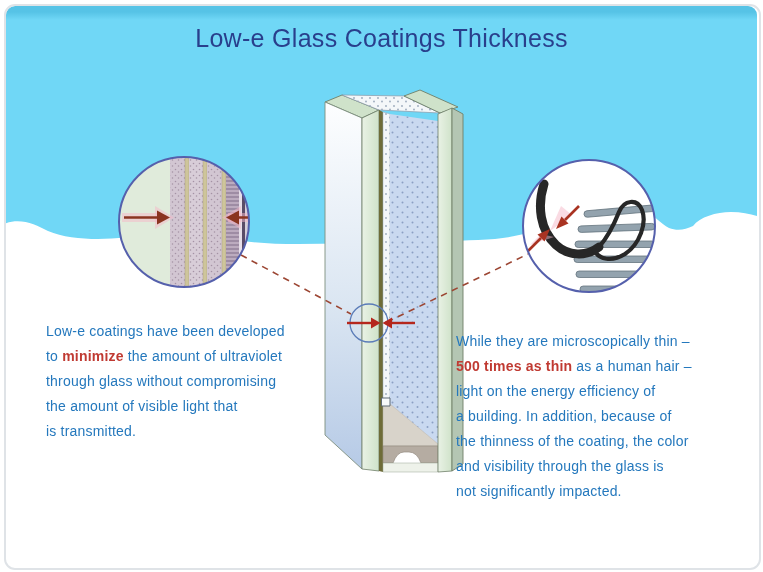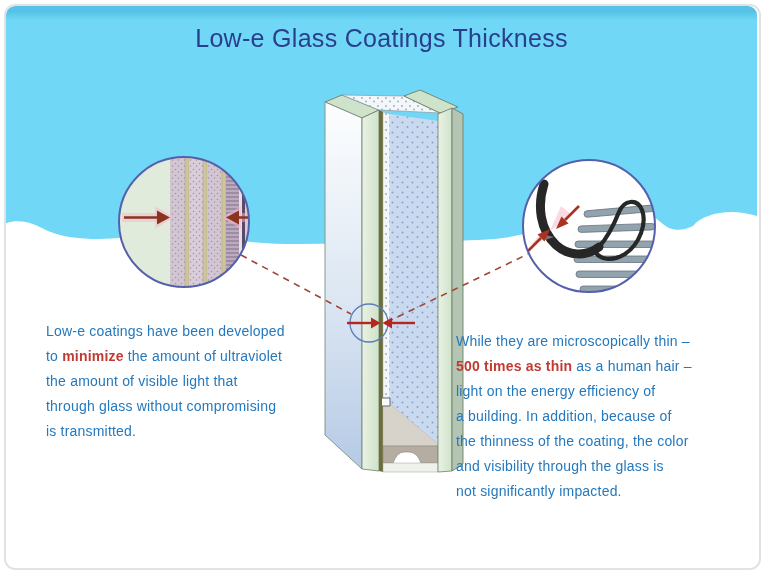--- a/index.html
+++ b/index.html
@@ -176,22 +176,22 @@
     </g>
     <circle cx="589" cy="226" r="66" fill="none" stroke="#5560ac" stroke-width="2"></circle>
   </g>
 </svg>
 
 <h1 class="title">Low-e Glass Coatings Thickness</h1>
 
 <div class="para para-left">
     <div class="tline"><span>Low-e coatings have been developed</span></div>
     <div class="tline"><span>to </span><span class="hl">minimize</span><span> the amount of ultraviolet</span></div>
+    <div class="tline"><span>through glass without compromising</span></div>
     <div class="tline"><span>the amount of visible light that</span></div>
-    <div class="tline"><span>through glass without compromising</span></div>
     <div class="tline"><span>is transmitted.</span></div>
   </div>
 <div class="para para-right">
     <div class="tline"><span>While they are microscopically thin –</span></div>
     <div class="tline"><span class="hl">500 times as thin</span><span> as a human hair –</span></div>
     <div class="tline"><span>light on the energy efficiency of</span></div>
     <div class="tline"><span>a building. In addition, because of</span></div>
     <div class="tline"><span>the thinness of the coating, the color</span></div>
     <div class="tline"><span>and visibility through the glass is</span></div>
     <div class="tline"><span>not significantly impacted.</span></div>

